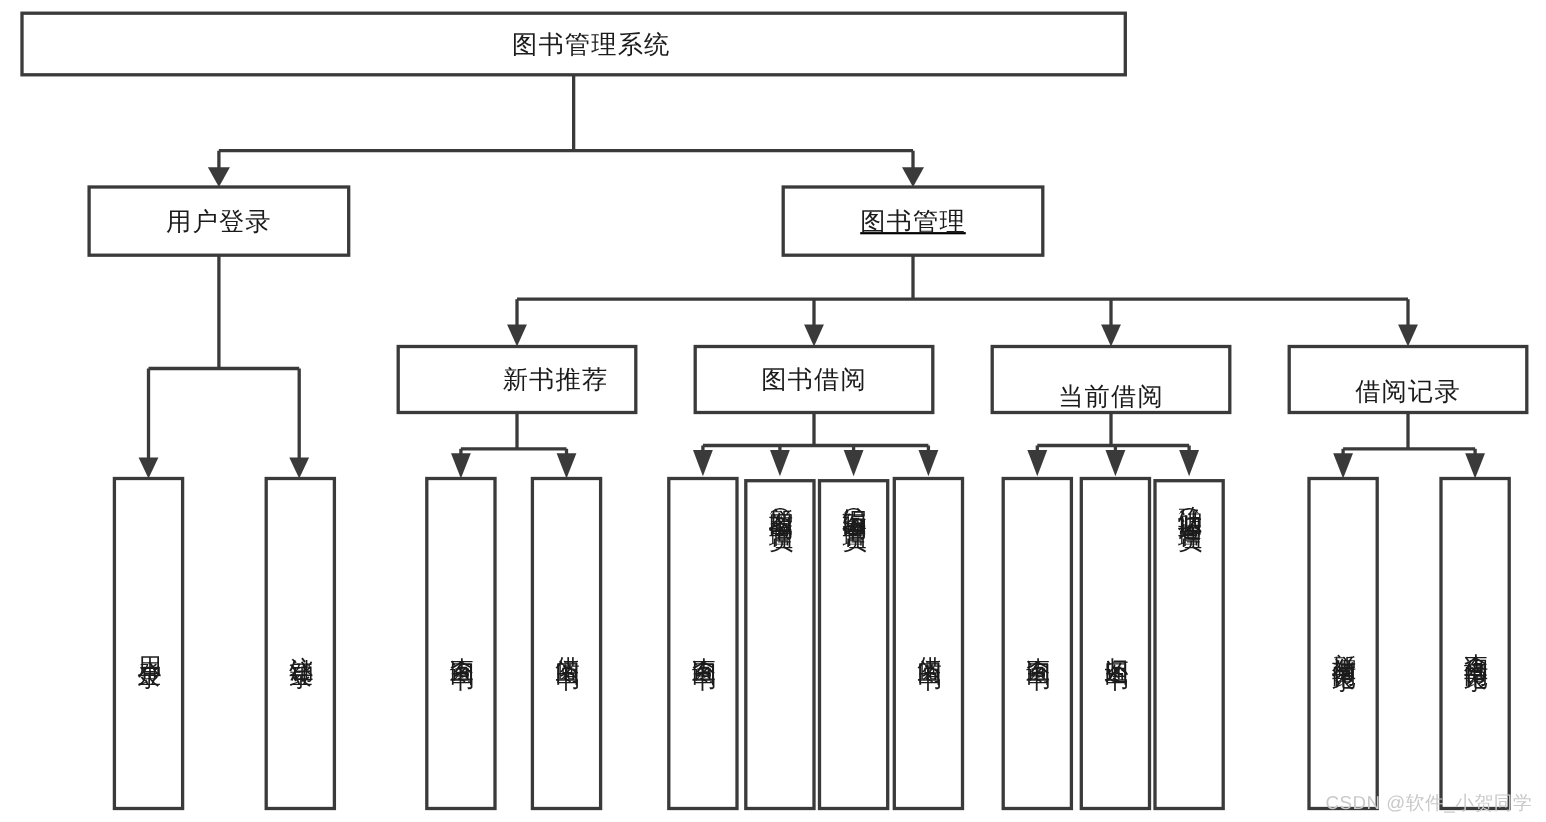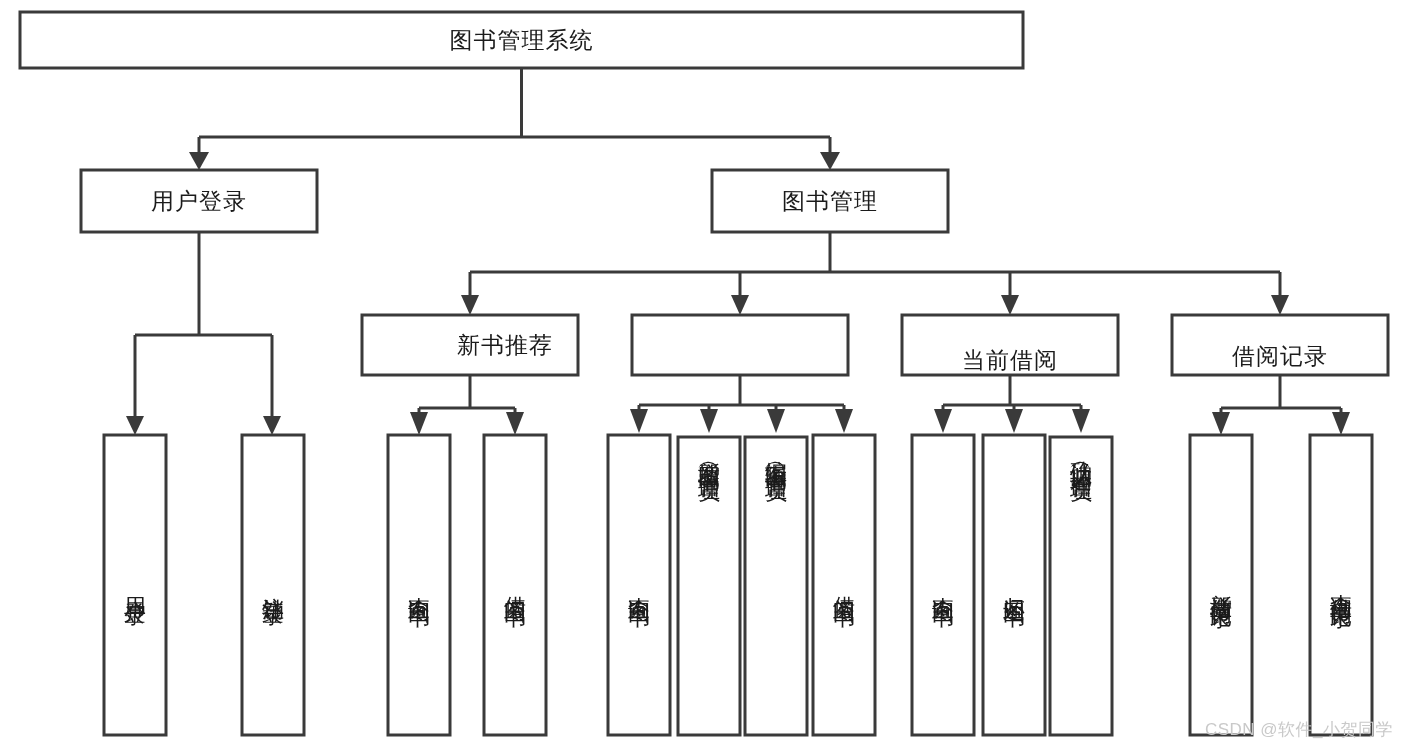--- a/index.html
+++ b/index.html
@@ -178,34 +178,37 @@
       <rect class="node-box" x="745" y="437" width="62" height="298"></rect>
       <rect class="node-box" x="813" y="435" width="62" height="300"></rect>
       <rect class="node-box" x="912" y="435" width="62" height="300"></rect>
       <rect class="node-box" x="983" y="435" width="62" height="300"></rect>
       <rect class="node-box" x="1050" y="437" width="62" height="298"></rect>
       <rect class="node-box" x="1190" y="435" width="62" height="300"></rect>
       <rect class="node-box" x="1310" y="435" width="62" height="300"></rect>
     </g>
   </svg>
 
-  <div class="hlabel-wrap" style="left:20px; top:12px; width:1003px; height:56px;">
+  <div class="hlabel-wrap" style="left:20px; top:12px; width:1003px; height:56px;padding-left:16px;">
     <span class="hlabel-text">图书管理系统</span>
   </div>
 
   <div class="hlabel-wrap" style="left:81px; top:170px; width:236px; height:62px;">
     <span class="hlabel-text">用户登录</span>
   </div>
-  <div class="hlabel-wrap" style="left:712px; top:170px; width:236px; height:62px;">
+  <div class="hlabel-wrap" style="left:712px; top:170px; width:236px; height:62px;text-decoration:underline;">
     <span class="hlabel-text">图书管理</span>
   </div>
 
   <div class="hlabel-wrap" style="left:362px; top:315px; width:216px; height:60px;padding-left:35px;">
     <span class="hlabel-text">新书推荐</span>
   </div>
+  <div class="hlabel-wrap" style="left:632px; top:315px; width:216px; height:60px;">
+    <span class="hlabel-text">图书借阅</span>
+  </div>
   <div class="hlabel-wrap" style="left:902px; top:330px; width:216px; height:60px;">
     <span class="hlabel-text">当前借阅</span>
   </div>
   <div class="hlabel-wrap" style="left:1172px; top:326px; width:216px; height:60px;border-radius:25px;">
     <span class="hlabel-text">借阅记录</span>
   </div>
 
   <div class="vlabel-wrap" style="left:104px; top:435px; width:62px; height:300px;">
     <span class="vlabel-text">用户登录</span>
   </div>

